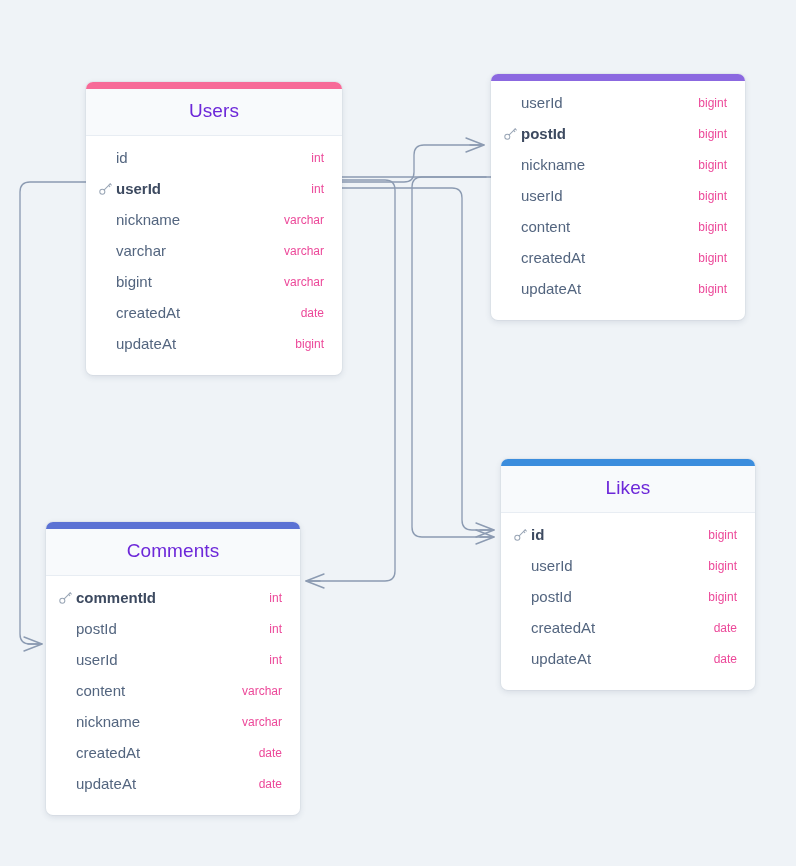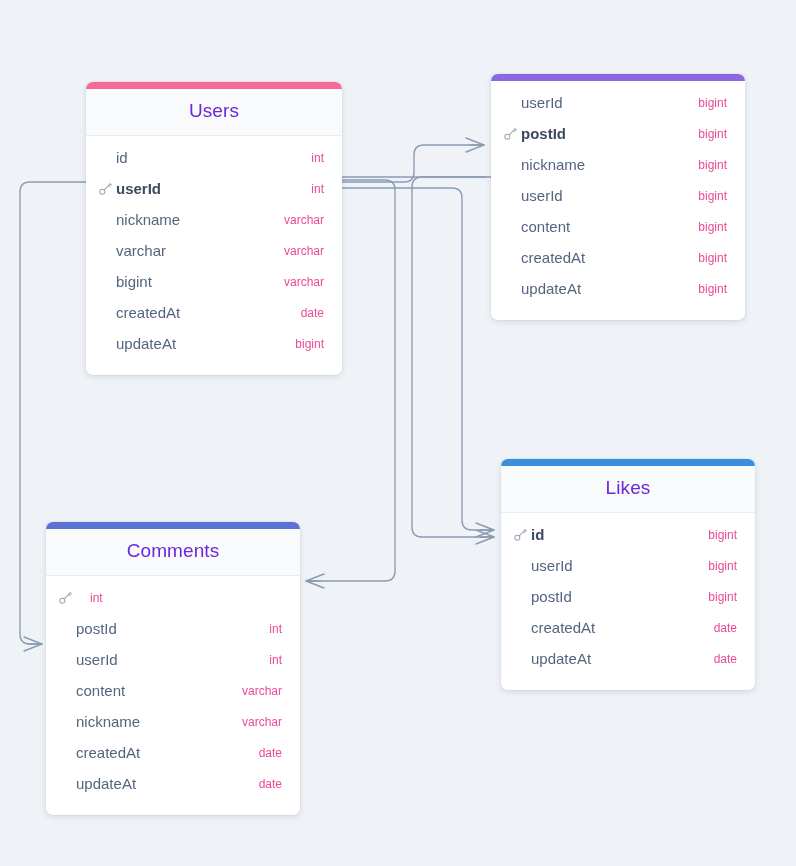--- a/index.html
+++ b/index.html
@@ -237,20 +237,21 @@
         <span class="key-slot">
           <svg class="keyicon" width="15" height="15" viewBox="0 0 16 16">
             <g fill="none" stroke="#9aa6b6" stroke-width="1.1" stroke-linecap="round">
               <circle cx="4.6" cy="11.4" r="2.7"></circle>
               <path d="M6.6,9.4 L13.0,3.0"></path>
               <path d="M11.3,4.7 L12.6,6.0"></path>
               <path d="M13.0,3.0 L14.3,4.3"></path>
             </g>
           </svg>
         </span>
+        <span class="col-name pk">commentId</span>
         <span class="col-type">int</span>
       </div>
       <div class="col-row">
         <span class="key-slot"></span>
         <span class="col-name">postId</span>
         <span class="col-type">int</span>
       </div>
       <div class="col-row">
         <span class="key-slot"></span>
         <span class="col-name">userId</span>

